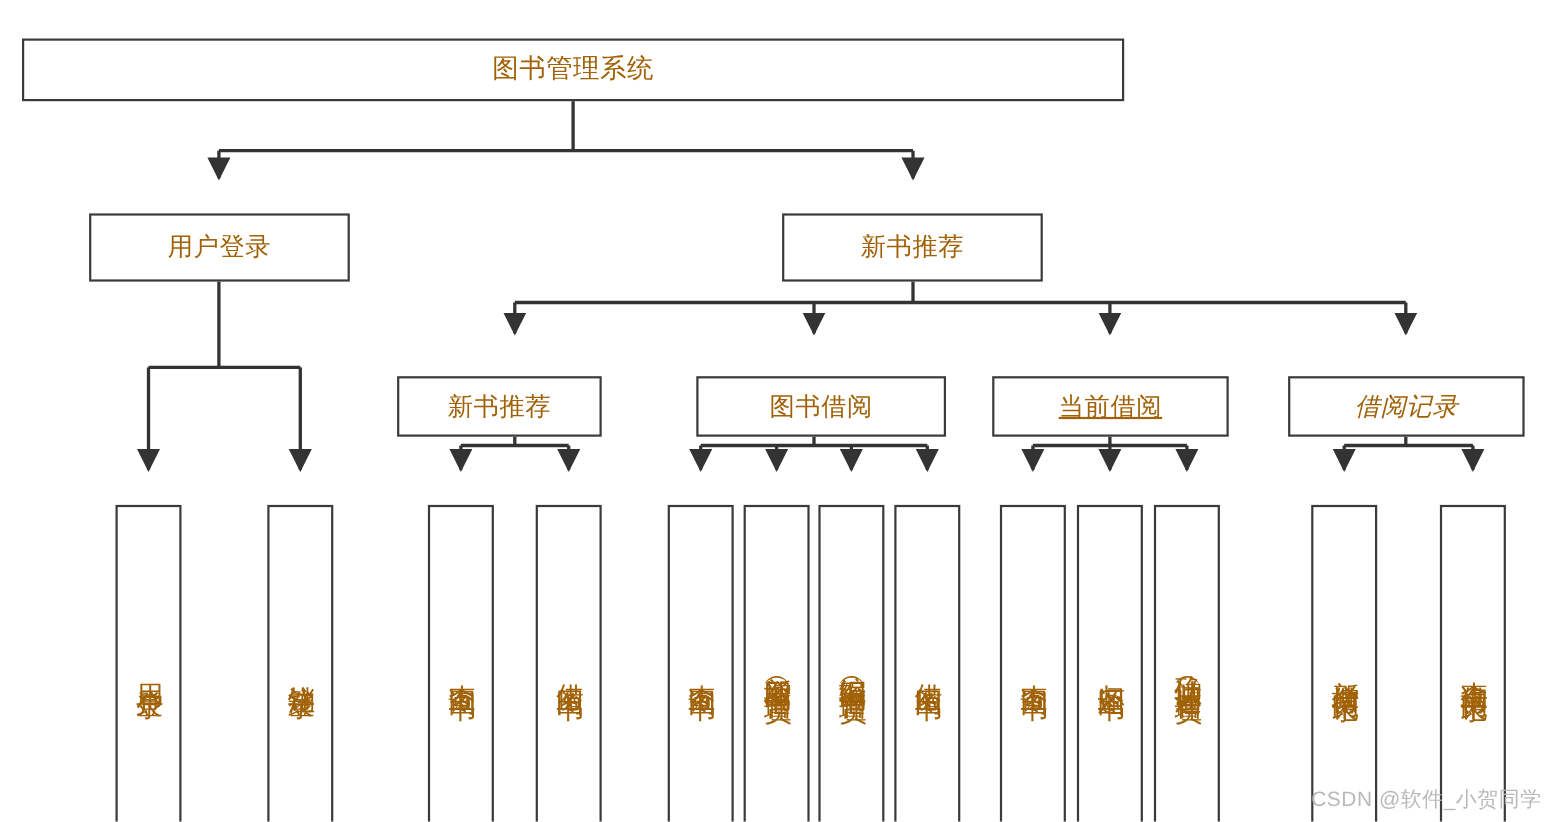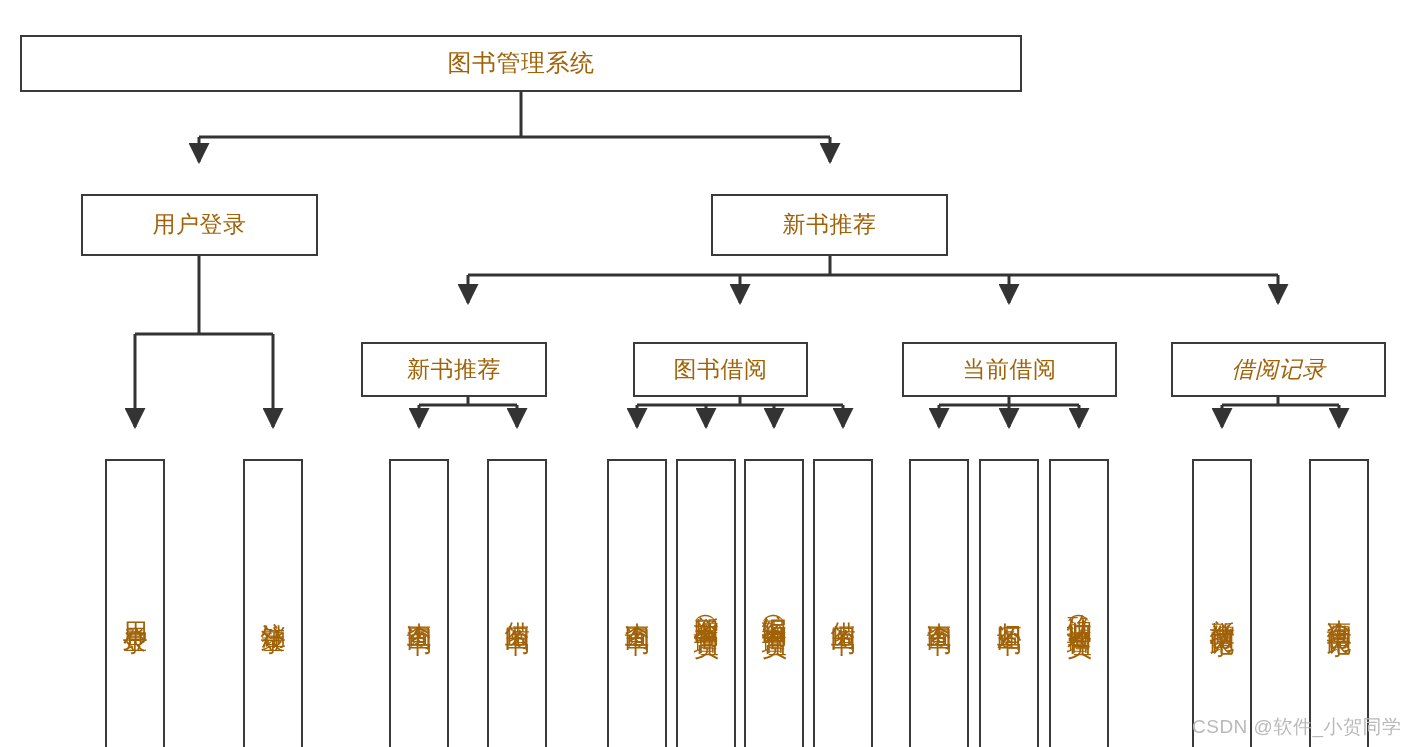--- a/index.html
+++ b/index.html
@@ -125,23 +125,23 @@
   </svg>
 
   <div class="node h h-root" style="left:20px; top:11px; width:1002px; height:57px;">图书管理系统</div>
 
   <div class="node h" style="left:81px; top:170px; width:237px; height:62px;">用户登录</div>
 
   <div class="node h" style="left:711px; top:170px; width:237px; height:62px;">新书推荐</div>
 
   <div class="node h" style="left:361px; top:318px; width:186px; height:55px;">新书推荐</div>
 
-  <div class="node h" style="left:633px; top:318px; width:175px; height:55px;">图书借阅</div>
+  <div class="node h" style="left:633px; top:318px; width:227px; height:55px;">图书借阅</div>
 
-  <div class="node h" style="left:902px; top:318px; width:215px; height:55px;">当前借阅</div>
+  <div class="node h" style="left:902px; top:318px; width:215px; height:55px;text-decoration:underline;">当前借阅</div>
 
   <div class="node h" style="left:1171px; top:318px; width:215px; height:55px;font-style:italic;">借阅记录</div>
 
   <div class="node v" style="left:105px; top:435px; width:60px; height:298px;">
     <span>用户登录</span>
   </div>
   <div class="node v" style="left:243px; top:435px; width:60px; height:298px;">
     <span>注销登录</span>
   </div>
 

